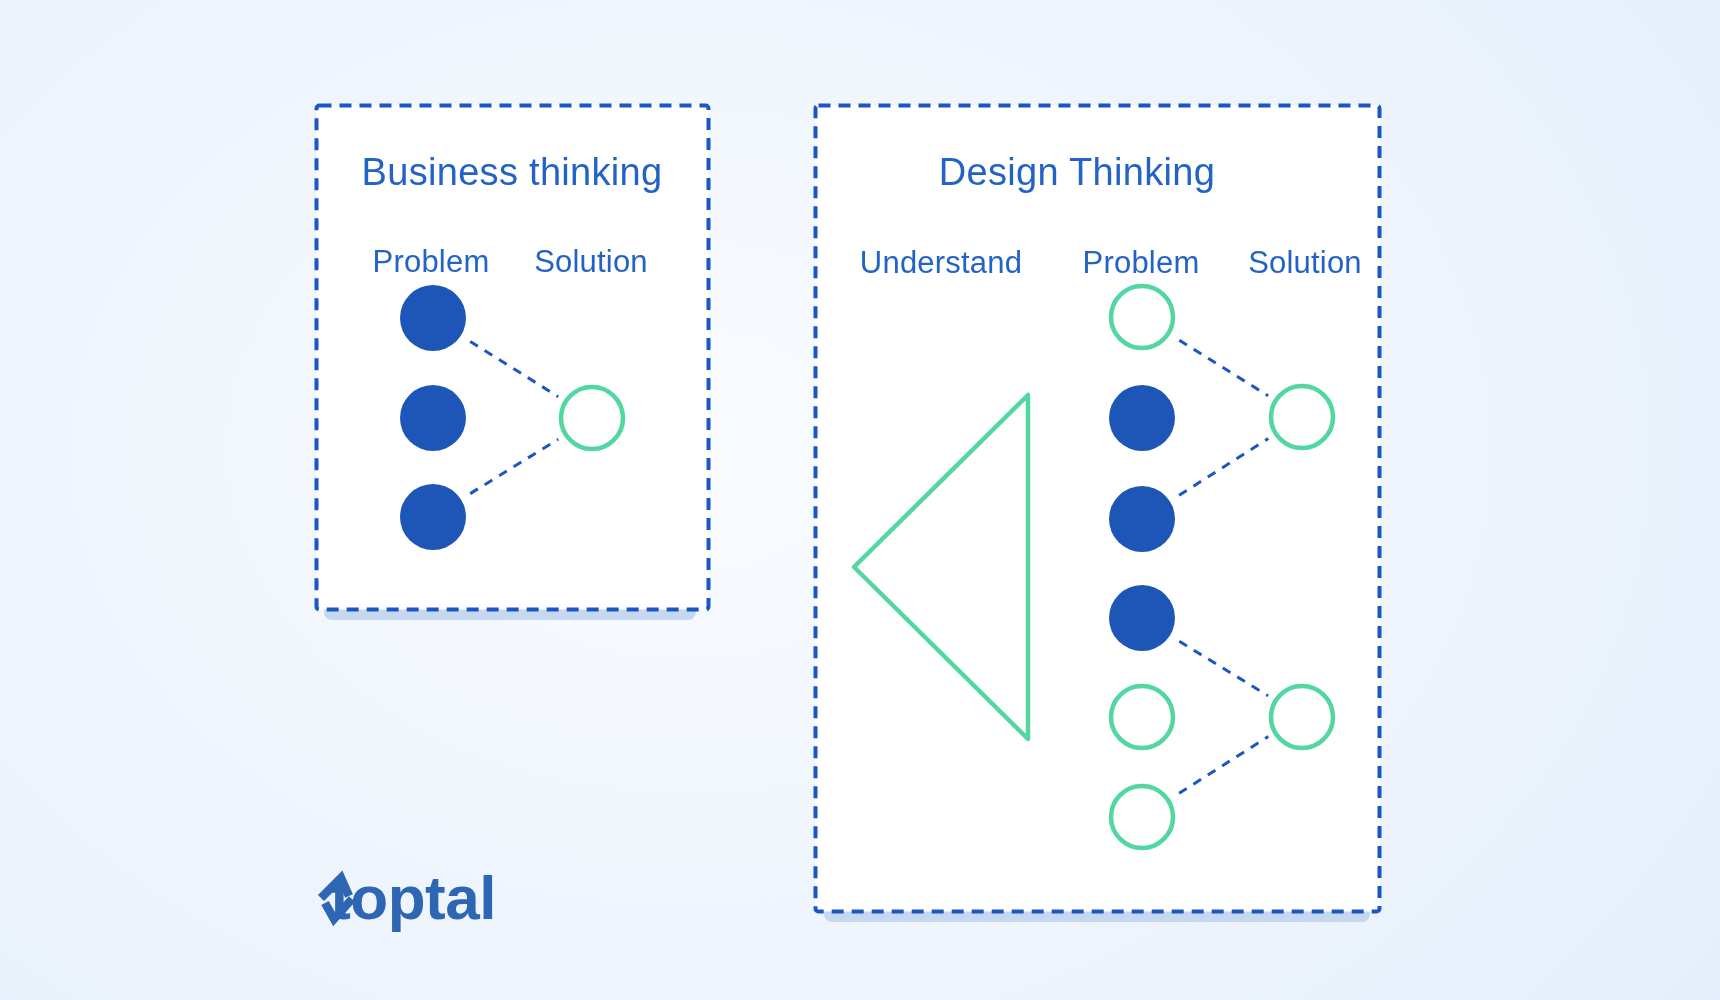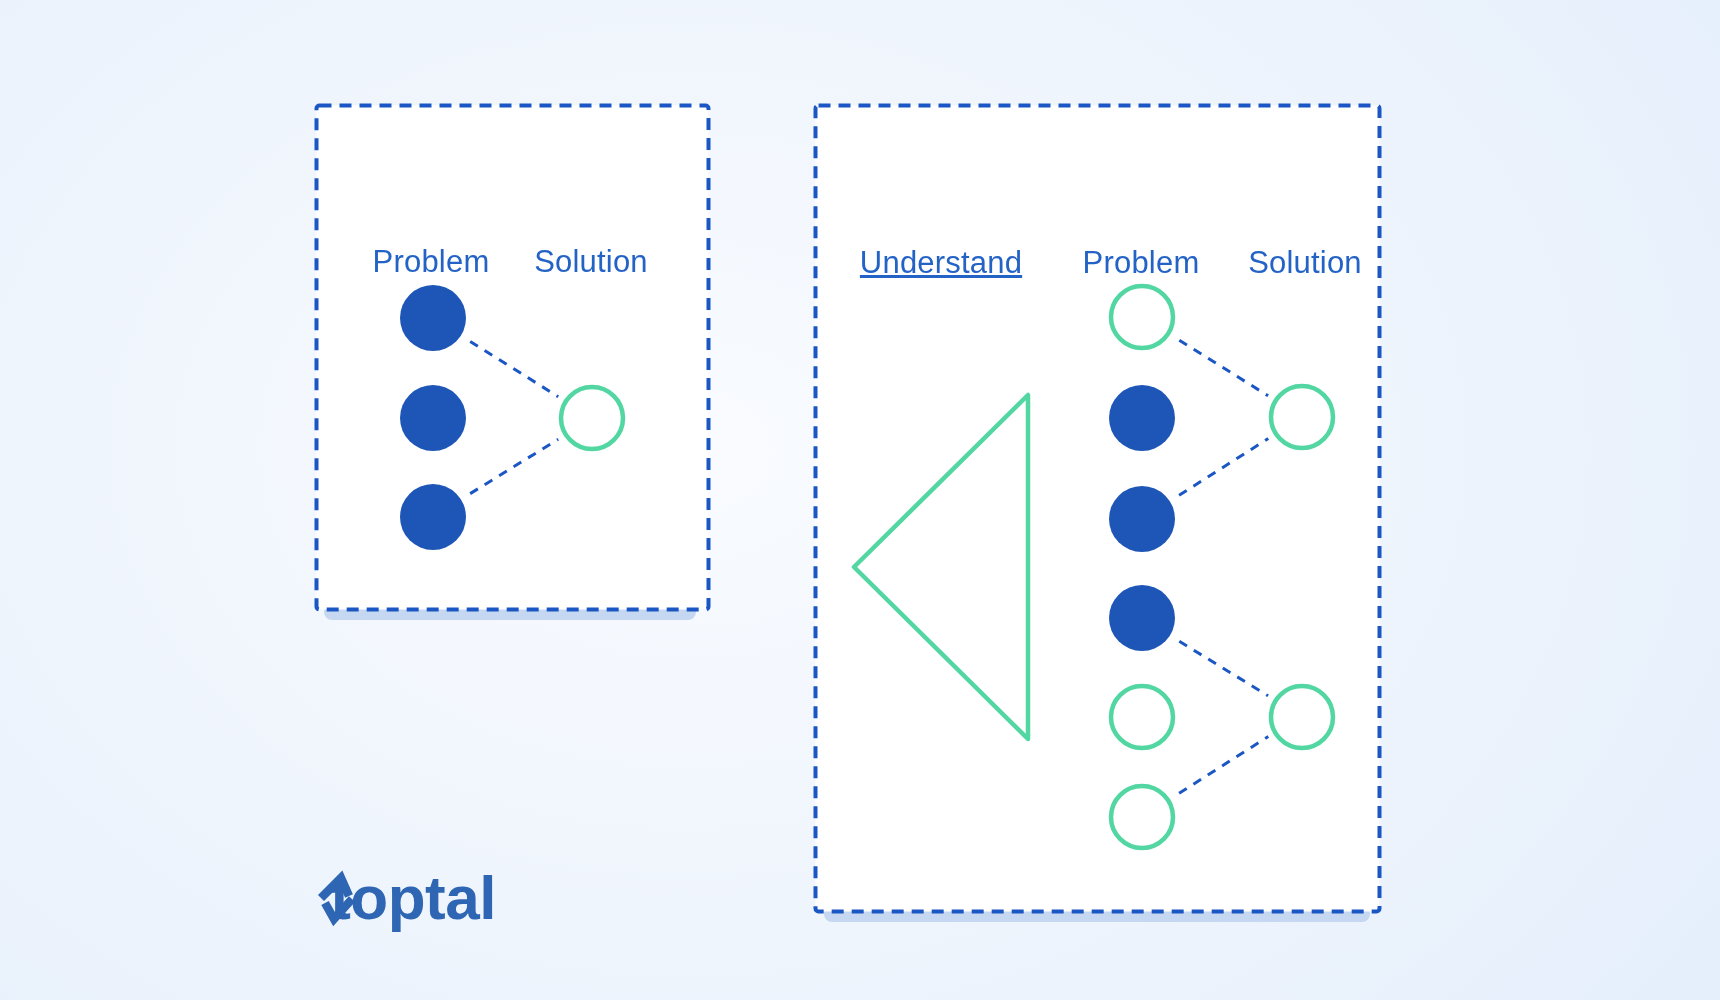--- a/index.html
+++ b/index.html
@@ -64,22 +64,24 @@
       <circle cx="1302" cy="417" r="31" fill="var(--panel_bg)" stroke="var(--green)" stroke-width="4.5"></circle>
       <circle cx="1302" cy="717" r="31" fill="var(--panel_bg)" stroke="var(--green)" stroke-width="4.5"></circle>
     </g>
 
     <g stroke="var(--logo_blue)" stroke-width="8.5" fill="none" stroke-linecap="butt">
       <polyline points="321,898 341,878 349,896"></polyline>
       <polyline points="325,903 334,919 352,899"></polyline>
     </g>
   </svg>
 
+  <div class="t title" style="left:512px; top:172px;">Business thinking</div>
   <div class="t colhead" style="left:431px; top:232px;">Problem</div>
   <div class="t colhead" style="left:591px; top:232px;">Solution</div>
 
-  <div class="t colhead" style="left:941px; top:233px;text-decoration:underline;">Understand</div>
+  <div class="t title" style="left:1077px; top:172px;">Design Thinking</div>
+  <div class="t colhead" style="left:941px; top:233px;">Understand</div>
   <div class="t colhead" style="left:1141px; top:233px;">Problem</div>
   <div class="t colhead" style="left:1305px; top:233px;">Solution</div>
 
 
   <div class="t logo-word" style="left:413px; top:897px;">toptal</div>
 </div>
 
 </body></html>

